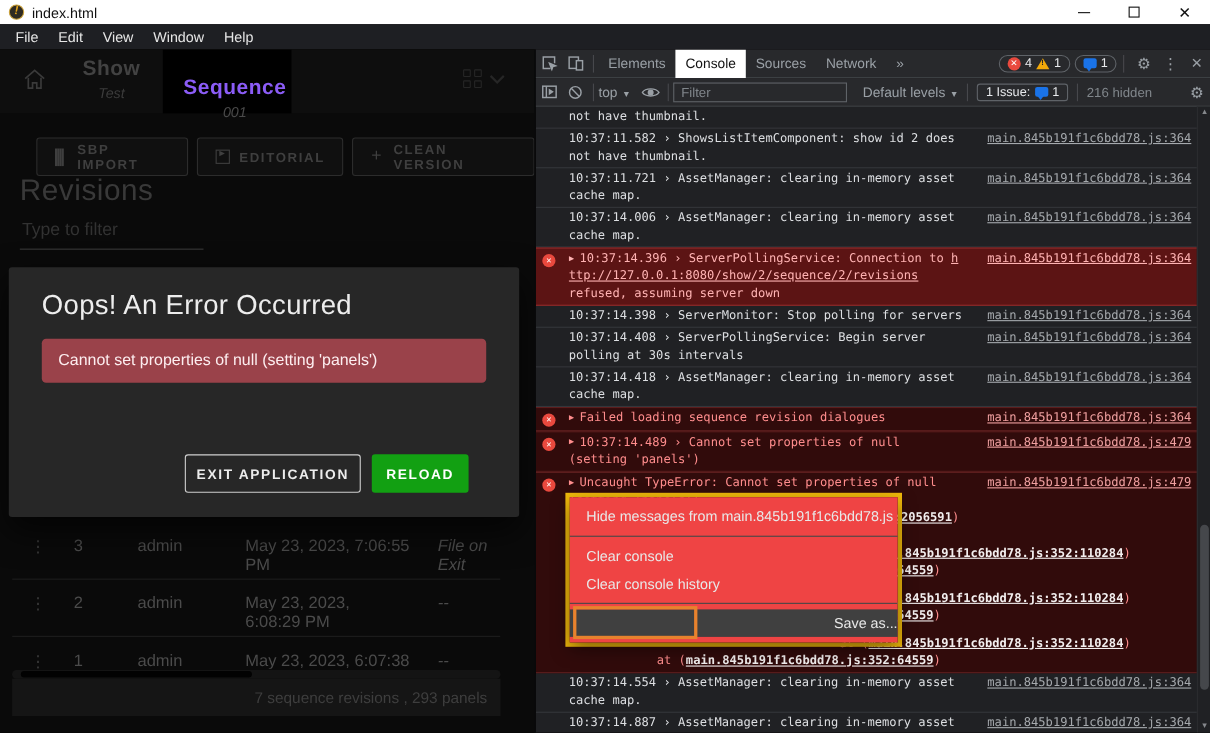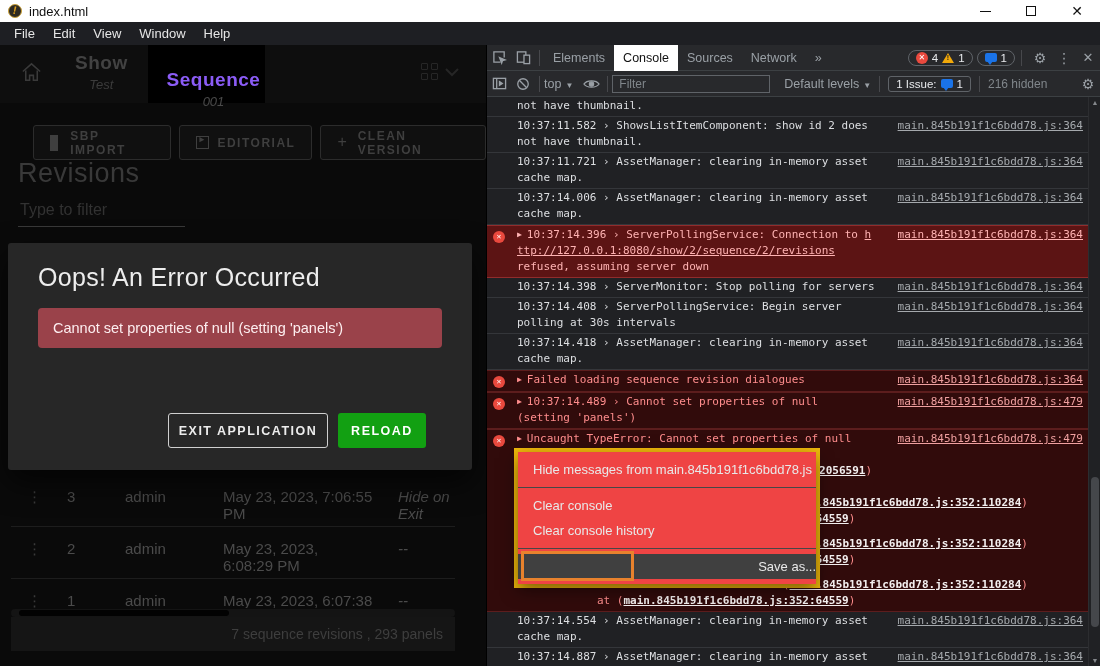--- a/index.html
+++ b/index.html
@@ -204,21 +204,21 @@
       <div class="btn-reload">RELOAD</div>
     </div>
   </div>
 
   <div class="rev-table">
     <div class="trow">
       <span class="c-kebab">⋮</span>
       <span class="c-rev">3</span>
       <span class="c-user">admin</span>
       <span class="c-date">May 23, 2023, 7:06:55 PM</span>
-      <span class="c-note">Hide on Exit</span>
+      <span class="c-note">File on Exit</span>
     </div>
     <div class="trow">
       <span class="c-kebab">⋮</span>
       <span class="c-rev">2</span>
       <span class="c-user">admin</span>
       <span class="c-date narrow">May 23, 2023, 6:08:29 PM</span>
       <span class="c-note">--</span>
     </div>
     <div class="trow">
       <span class="c-kebab">⋮</span>

